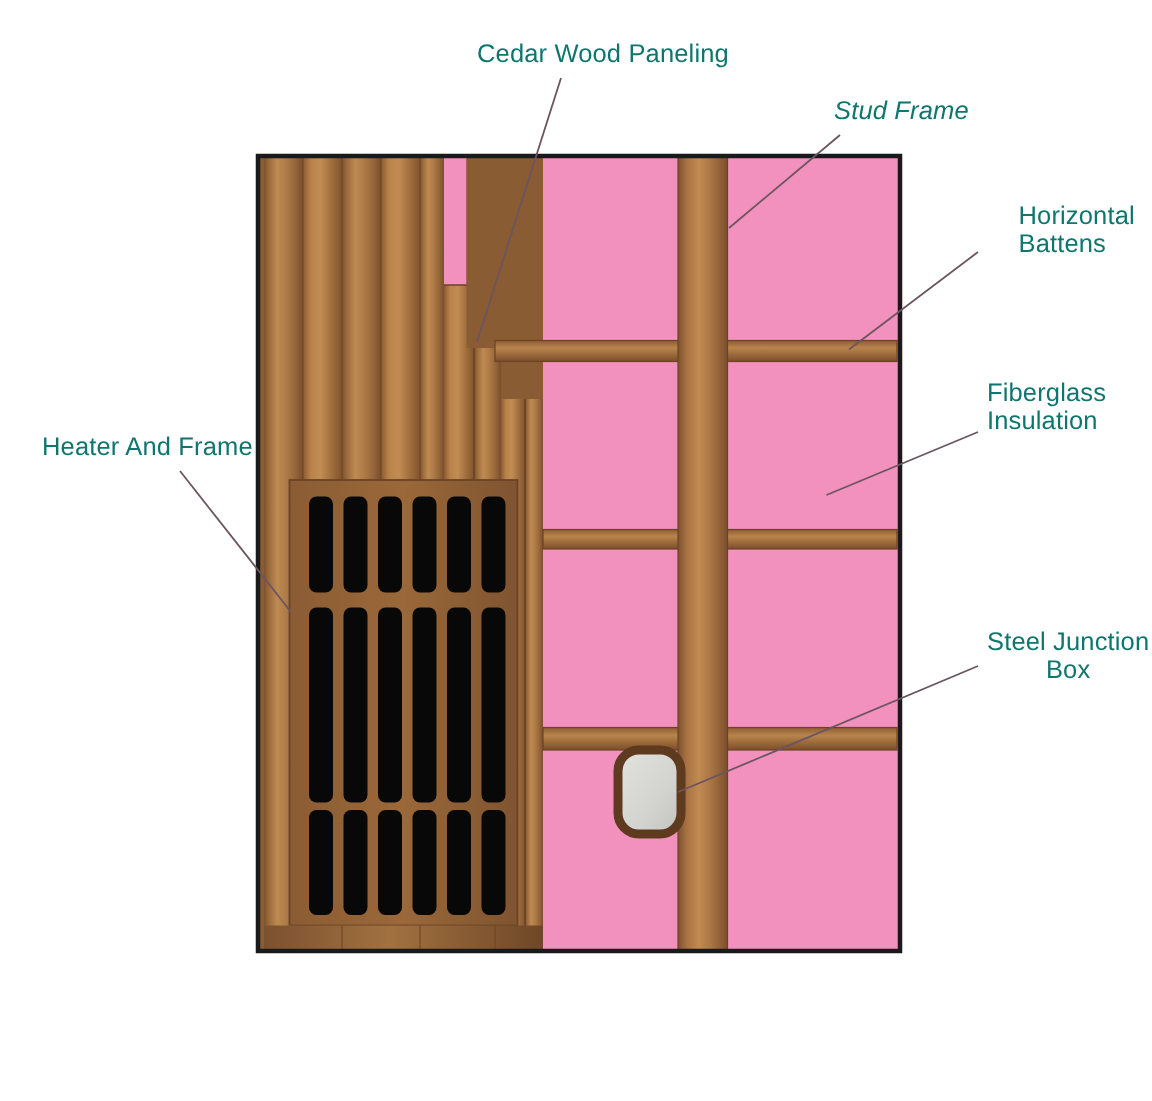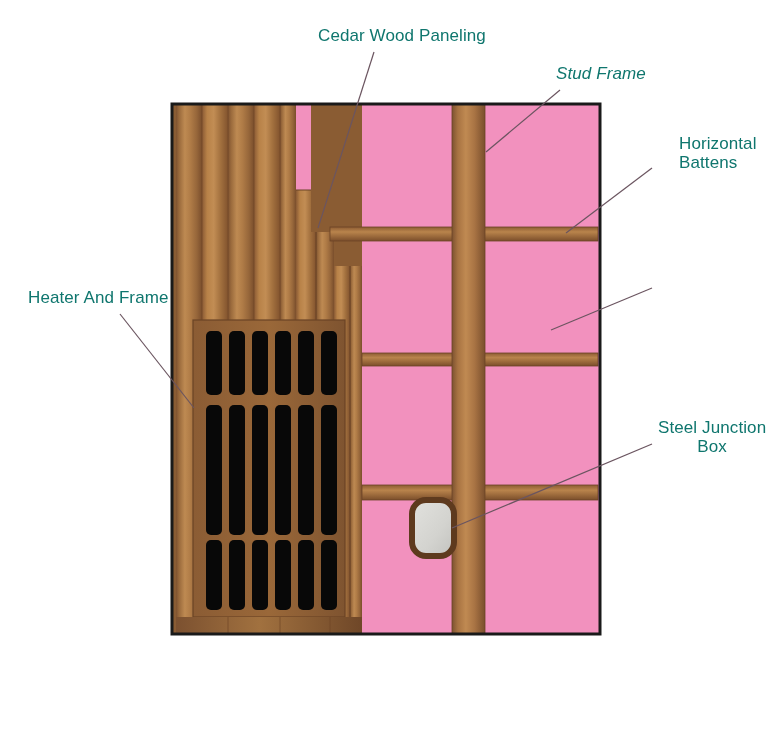--- a/index.html
+++ b/index.html
@@ -181,19 +181,21 @@
     </g>
   </svg>
 
   <div class="label" style="left:318px; top:26px;">Cedar Wood Paneling</div>
 
   <div class="label" style="left:556px; top:64px;font-style:italic;">Stud Frame</div>
 
   <div class="label" style="left:634px; top:134px;margin-left:45px;">Horizontal
 Battens</div>
 
+  <div class="label" style="left:658px; top:252px;">Fiberglass
+Insulation</div>
 
   <div class="label center" style="left:658px; top:418px;">Steel Junction
 Box</div>
 
   <div class="label" style="left:28px; top:288px;">Heater And Frame</div>
 
 </div>
 
 </body></html>

